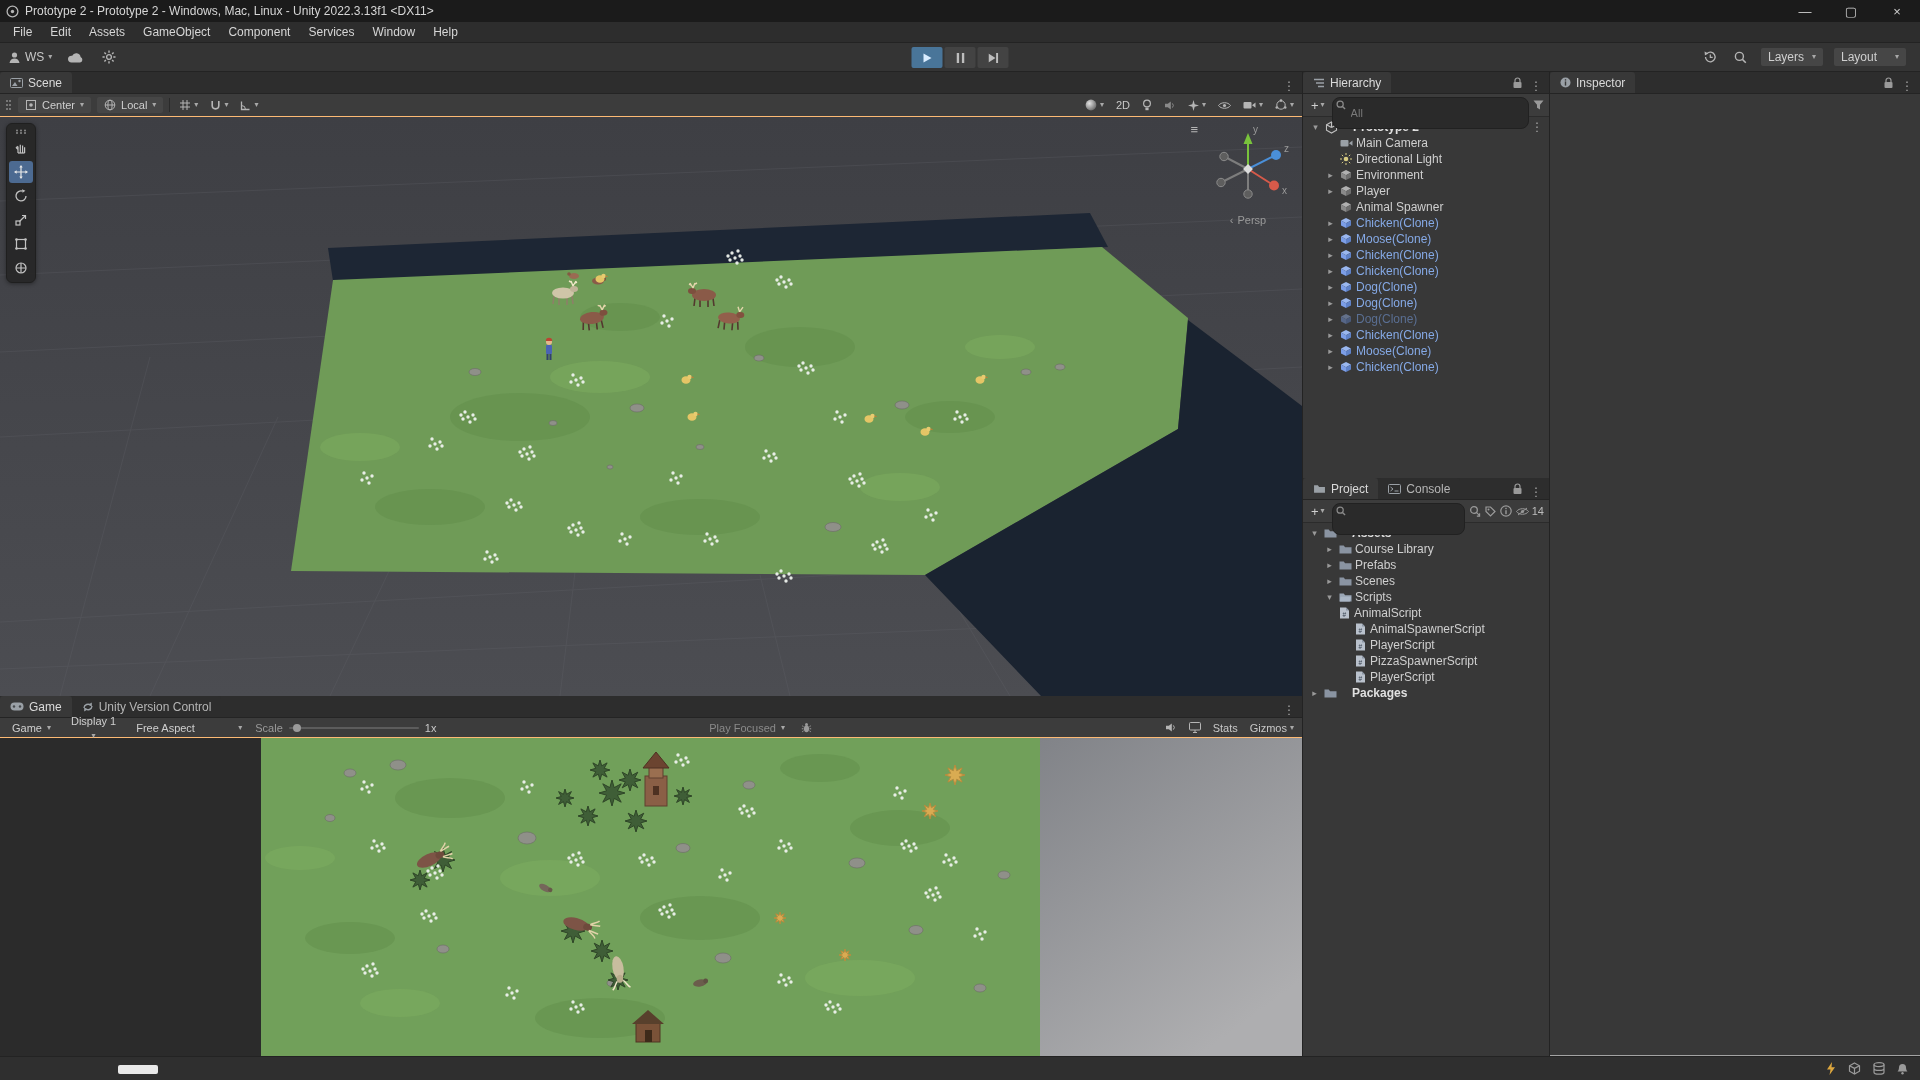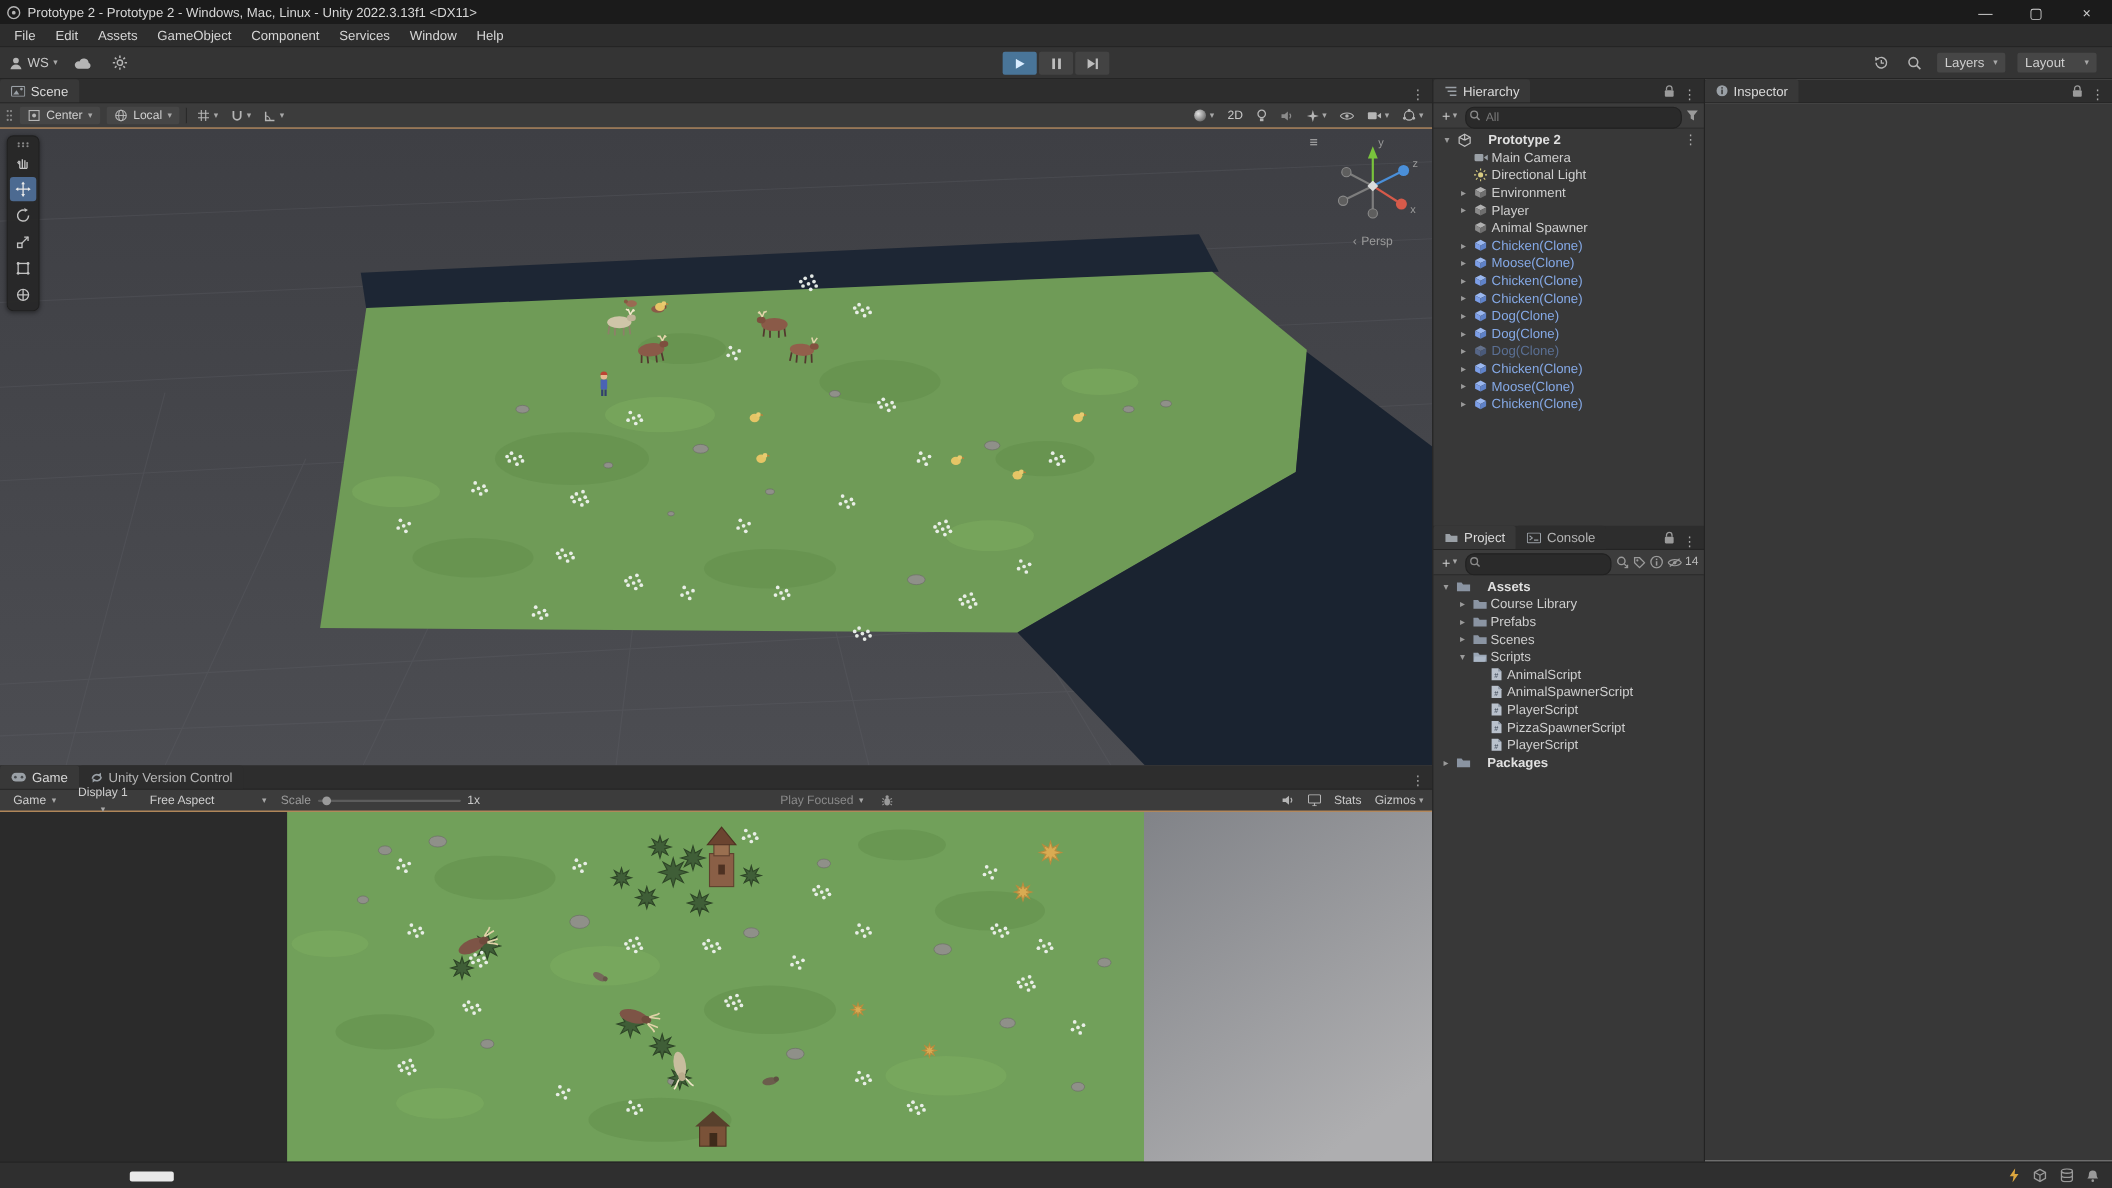--- a/index.html
+++ b/index.html
@@ -71,21 +71,21 @@
   .lbl.bold { font-weight:bold; color:#e0e0e0;margin-left:12px; }
   .prefab-text { color:var(--prefab-text,#85a9e6); }
   .tree-row.inactive .prefab-text { color:var(--inactive-prefab-text,#5a6f93); }
   .row-sp { flex:1; }
 
   
   .searchrow { height:23px; background:#3c3c3c; border-bottom:1px solid #2b2b2b; display:flex; align-items:center; gap:4px; padding:0 5px; }
   .plusbtn { display:flex; align-items:center; gap:2px; color:#cfcfcf; padding:1px 3px; }
   .searchwrap { position:relative; flex:1; height:16px; }
   .searchwrap svg { position:absolute; left:4px; top:3px; }
-  .searchwrap input { width:100%; height:20px; background:#2a2a2a; border:1px solid #212121; border-radius:8px; color:#cccccc; font-size:11px; padding:0 6px 0 18px; font-family:"Liberation Sans",sans-serif; outline:none; }
+  .searchwrap input { width:100%; height:32px; background:#2a2a2a; border:1px solid #212121; border-radius:8px; color:#cccccc; font-size:11px; padding:0 6px 0 18px; font-family:"Liberation Sans",sans-serif; outline:none; }
   .searchwrap input::placeholder { color:#7a7a7a; }
 
   .hidden-count { display:flex; align-items:center; gap:3px; color:#bbb; font-size:11px; }
 
   
   .slider { position:relative; width:130px; height:12px; }
   .slider .track { position:absolute; left:0; right:0; top:5px; height:2px; background:#5c5c5c; border-radius:1px; }
   .slider .knob { position:absolute; left:4px; top:2px; width:8px; height:8px; border-radius:50%; background:#9a9a9a; }
 
   
@@ -1469,21 +1469,21 @@
       <div class="tree-row" style="padding-left: 21px;">
         <span class="tri">▾</span>
         <span class="obj-ic">
           <svg width="13" height="11" viewBox="0 0 13 11">
             <path d="M0.5 1.5h4.2l1.4 1.8h6.4v6.2H0.5z" fill="#9aa6b5"></path>
             <path d="M1.5 4.8h10.5L10.8 9.5H0.8z" fill="#aab6c5"></path>
           </svg>
         </span>
         <span class="lbl ">Scripts</span>
       </div>
-      <div class="tree-row" style="padding-left: 36px;">
+      <div class="tree-row" style="padding-left: 20px;">
         <span class="tri"></span>
         <span class="obj-ic">
           <svg width="11" height="12" viewBox="0 0 11 12">
             <path d="M1 0.5h6l3 3V11.5H1z" fill="#b9c1cc"></path>
             <path d="M7 0.5l3 3H7z" fill="#8d97a5"></path>
             <text x="5.3" y="9.6" font-size="6.5" font-family="Liberation Sans,sans-serif" fill="#37414f" text-anchor="middle">#</text>
           </svg>
         </span>
         <span class="lbl ">AnimalScript</span>
       </div>

